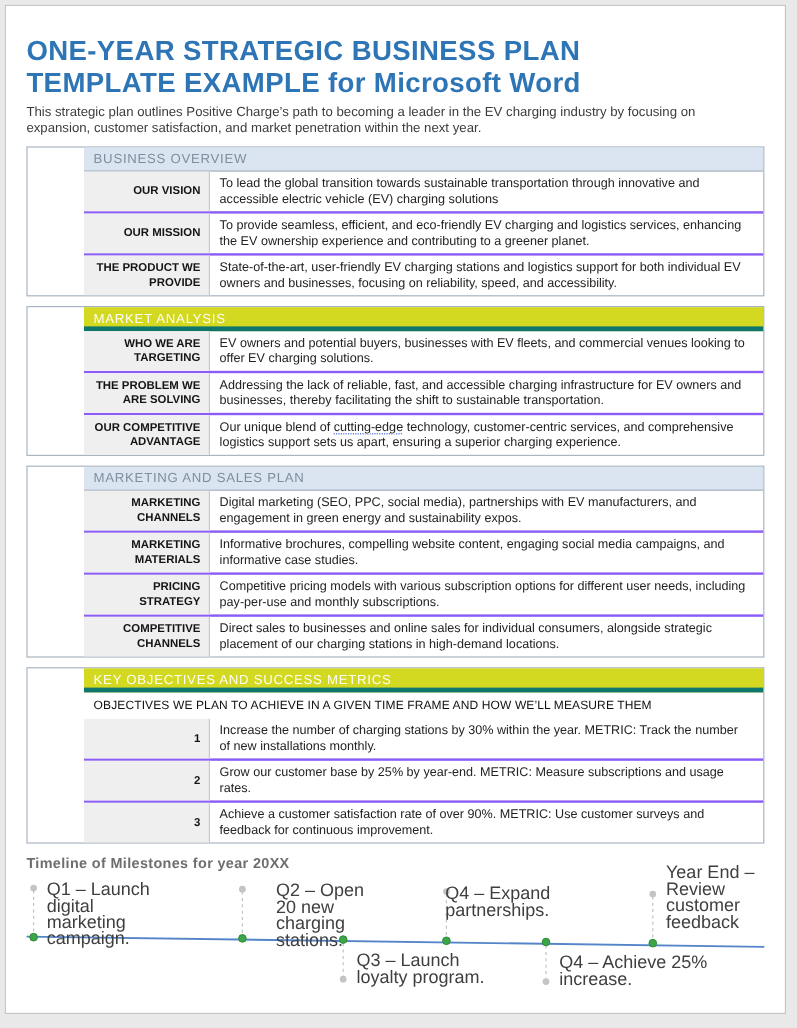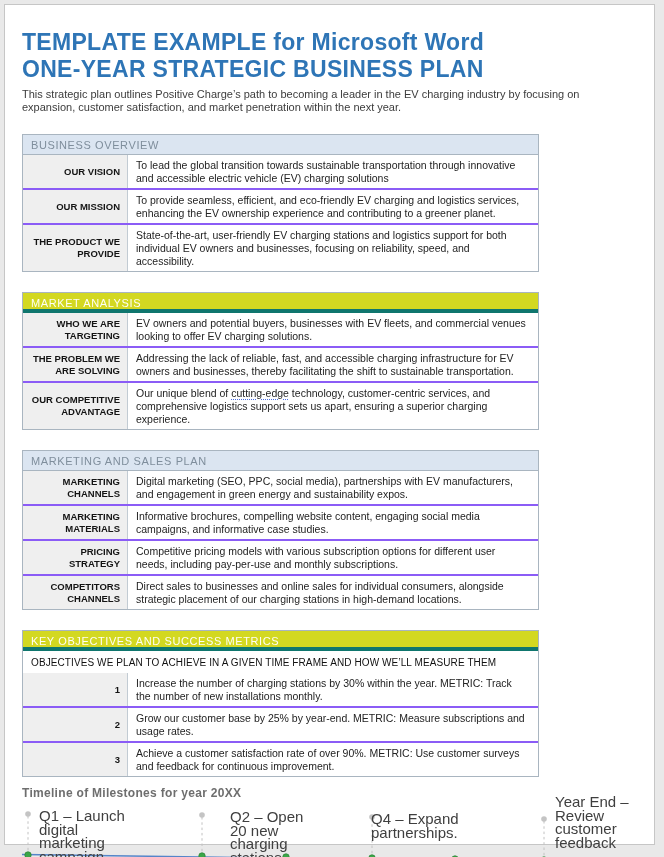--- a/index.html
+++ b/index.html
@@ -6,21 +6,21 @@
   html,body { width:664px; height:857px; background:#e9e9e9; font-family:"Liberation Sans", sans-serif; }
   .page {
     position:absolute; left:4px; top:4px; width:651px; height:841px;
     background:#ffffff; border:1px solid #c6c6c6;
   }
   .content { padding:24px 0 0 17px; width:634px; }
 
   .title-line { font-size:23px; line-height:27px; font-weight:bold; color:#2e75b6; letter-spacing:0.3px; }
   .intro { margin-top:5px; font-size:11px; line-height:13px; color:#3c3c3c; width:612px; }
 
-  .sec { width:517px; margin-top:20px; border:1px solid #a9b5c0; }
+  .sec { width:615px; margin-top:8px; border:1px solid #a9b5c0;padding-left:47px; }
   .sec-header { height:20px; line-height:20px; padding-left:8px; font-size:11px; letter-spacing:0.6px; }
   .sec-header.blue { background:#dbe5f1; color:#7f8e9c; border-bottom:1px solid #a9b5c0; }
   .sec-header.yellow { background:#d3d821; color:#fefef4; border-bottom:4px solid #0f766e; }
 
   .row { display:flex; align-items:stretch; min-height:30px; }
   .row + .row { border-top:2px solid #8b5cf6; }
   .cell-label {
     width:105px; flex:0 0 105px; background:#efefef; border-right:1px solid #c2cbd3;
     display:flex; align-items:center; justify-content:flex-end;
     text-align:right; font-weight:bold; font-size:9.5px; line-height:12px; color:#141414;
@@ -43,22 +43,22 @@
   .tl-canvas svg { position:absolute; left:0; top:0; }
   .ms-label { position:absolute; font-size:15px; line-height:13.5px; color:#3f3f3f; }
 </style>
 </head>
 <body>
 
 <div class="page">
   <div class="content">
 
     <div>
+      <div class="title-line">ONE-YEAR STRATEGIC BUSINESS PLAN</div>
       <div class="title-line">TEMPLATE EXAMPLE for Microsoft Word</div>
-      <div class="title-line">ONE-YEAR STRATEGIC BUSINESS PLAN</div>
     </div>
     <div class="intro">This strategic plan outlines Positive Charge’s path to becoming a leader in the EV charging industry by focusing on expansion, customer satisfaction, and market penetration within the next year.</div>
 
     <div class="sec">
       <div class="sec-header blue">BUSINESS OVERVIEW</div>
       <div class="row">
         <div class="cell-label">OUR VISION</div>
         <div class="cell-value">
             <span class="inner">To lead the global transition towards sustainable transportation through innovative and accessible electric vehicle (EV) charging solutions</span>
           </div>
@@ -113,21 +113,21 @@
             <span class="inner">Informative brochures, compelling website content, engaging social media campaigns, and informative case studies.</span>
           </div>
       </div>
       <div class="row">
         <div class="cell-label">PRICING STRATEGY</div>
         <div class="cell-value">
             <span class="inner">Competitive pricing models with various subscription options for different user needs, including pay-per-use and monthly subscriptions.</span>
           </div>
       </div>
       <div class="row">
-        <div class="cell-label">COMPETITORS CHANNELS</div>
+        <div class="cell-label">COMPETITIVE CHANNELS</div>
         <div class="cell-value">
             <span class="inner">Direct sales to businesses and online sales for individual consumers, alongside strategic placement of our charging stations in high-demand locations.</span>
           </div>
       </div>
     </div>
 
     <div class="sec">
       <div class="sec-header yellow">KEY OBJECTIVES AND SUCCESS METRICS</div>
       <div class="subheader-row">OBJECTIVES WE PLAN TO ACHIEVE IN A GIVEN TIME FRAME AND HOW WE’LL MEASURE THEM</div>
       <div class="row">

